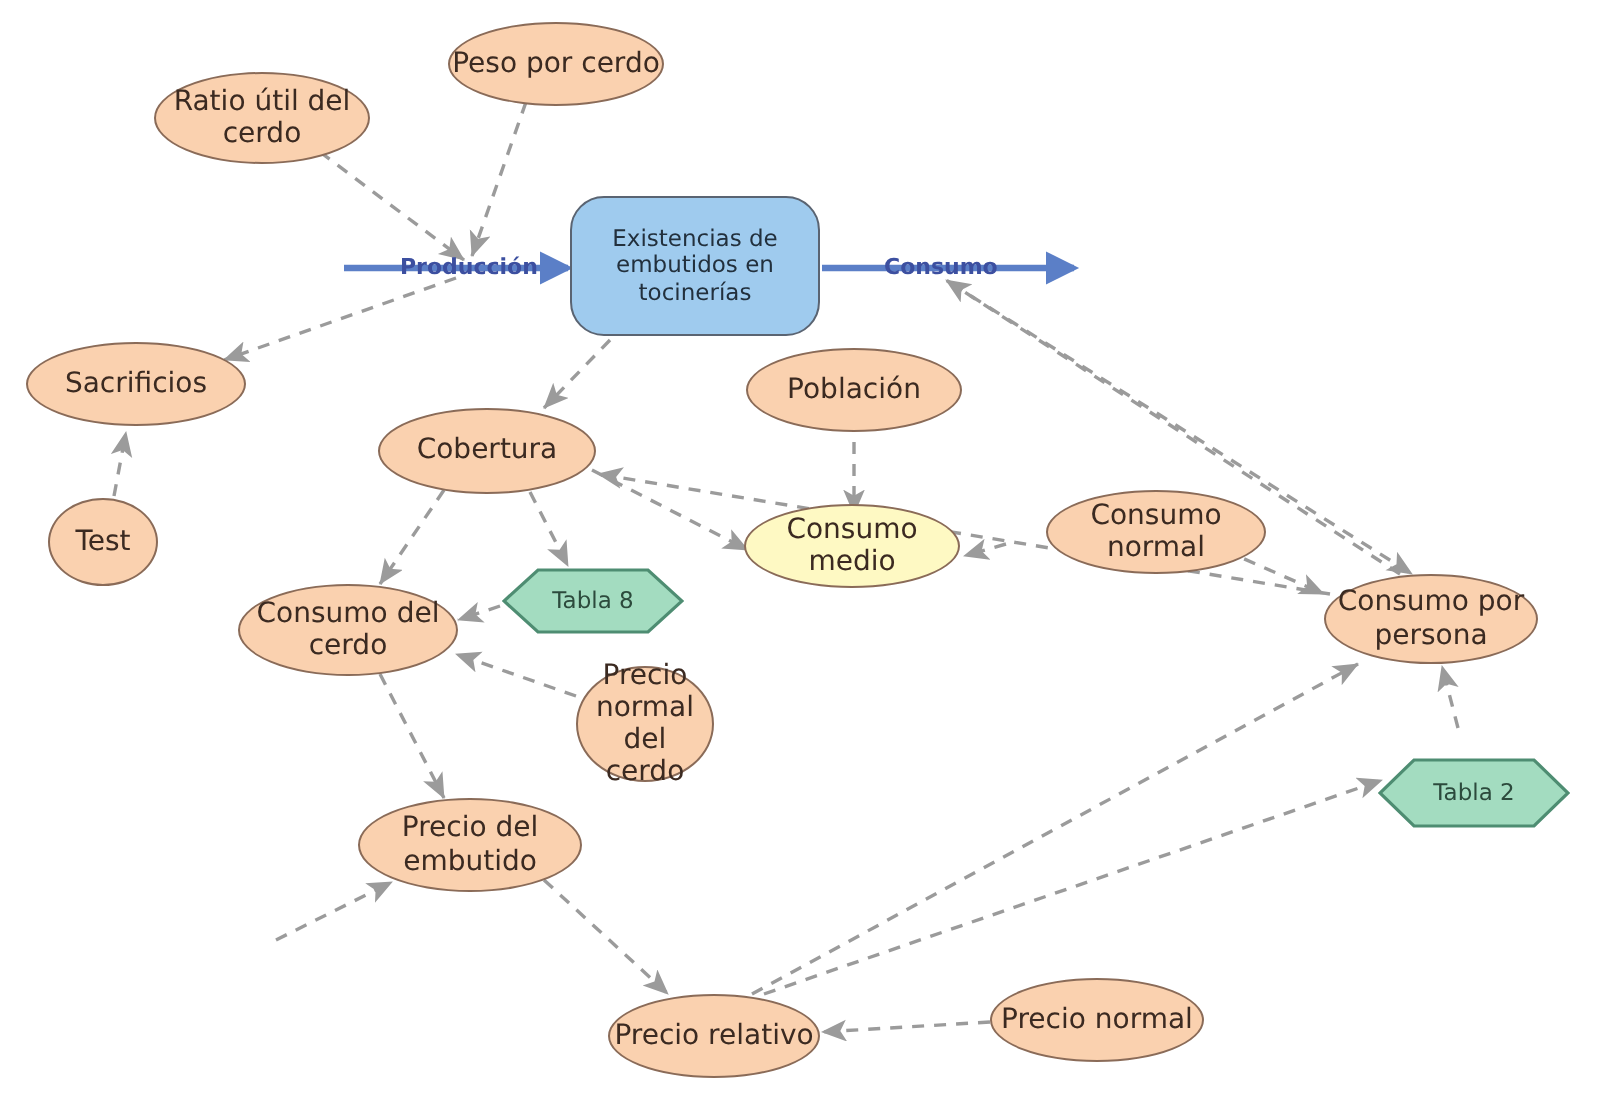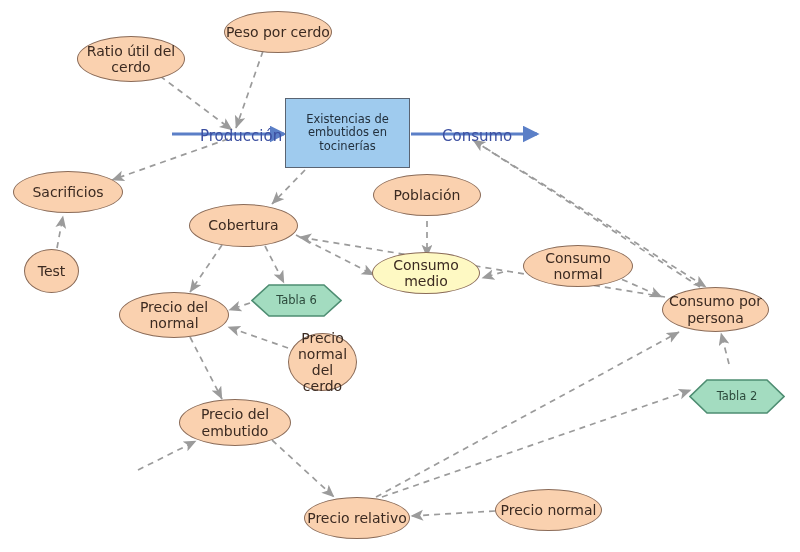--- a/index.html
+++ b/index.html
@@ -32,20 +32,21 @@
   .node {
     position: absolute;
     display: flex;
     align-items: center;
     justify-content: center;
     text-align: center;
     box-sizing: border-box;
     color: #3b2a21;
     line-height: 1.15;
     white-space: pre-line;
+    border-radius: 17px;
   }
   .node.ellipse {
     background: #fad1af;
     border: 1.6px solid #8a6b58;
     border-radius: 50%;
     font-size: 14px;
   }
   .node.rect {
     background: #9fcbee;
     border: 1.7px solid #5a6472;
@@ -67,24 +68,25 @@
   }
   .hex-label {
     position: relative;
     z-index: 2;
   }
   .node.hexagon {
     background: transparent;
   }
   .flow-label {
     position: absolute;
-    font-size: 15px;
+    font-size: 11px;
     color: #3c4fa0;
     background: transparent;
     white-space: nowrap;
+    font-weight: bold;
   }
   .edge-path {
     fill: none;
     stroke: #9b9b9b;
     stroke-width: 1.7;
     stroke-dasharray: 6 5;
   }
   .flow-line {
     stroke: #5b7fc7;
     stroke-width: 3.2;
@@ -146,25 +148,25 @@
       <div class="node ellipse" style="left: 13px; top: 171px; width: 110px; height: 42px; background: rgb(250, 209, 175); border-color: rgb(138, 107, 88);"><span>Sacrificios</span></div>
       <div class="node ellipse" style="left: 24px; top: 249px; width: 55px; height: 44px; background: rgb(250, 209, 175); border-color: rgb(138, 107, 88);"><span>Test</span></div>
       <div class="node ellipse" style="left: 189px; top: 204px; width: 109px; height: 43px; background: rgb(250, 209, 175); border-color: rgb(138, 107, 88);"><span>Cobertura</span></div>
       <div class="node ellipse" style="left: 373px; top: 174px; width: 108px; height: 42px; background: rgb(250, 209, 175); border-color: rgb(138, 107, 88);"><span>Población</span></div>
       <div class="node ellipse" style="left: 372px; top: 252px; width: 108px; height: 42px; background: #fef9c3; border-color: rgb(138, 107, 88);"><span>Consumo medio</span></div>
       <div class="node ellipse" style="left: 504px; top: 245px; width: 110px; height: 42px; background: rgb(250, 209, 175); border-color: rgb(138, 107, 88); margin-left: 19px;"><span>Consumo normal</span></div>
       <div class="node ellipse" style="left: 662px; top: 287px; width: 107px; height: 45px; background: rgb(250, 209, 175); border-color: rgb(138, 107, 88);"><span>Consumo por
 persona</span></div>
       <div class="node hexagon" style="left: 251px; top: 284px; width: 91px; height: 33px;"><svg class="hex-shape" viewBox="0 0 91 33" preserveAspectRatio="none">
           <polygon points="18,1 73,1 90,16.5 73,32 18,32 1,16.5" fill="#a3dcc0" stroke="#4e8d72" stroke-width="1.6"></polygon>
-        </svg><span class="hex-label">Tabla 6</span></div>
+        </svg><span class="hex-label">Tabla 8</span></div>
       <div class="node hexagon" style="left: 689px; top: 364px; width: 96px; height: 35px; margin-top: 15px;"><svg class="hex-shape" viewBox="0 0 96 35" preserveAspectRatio="none">
           <polygon points="18,1 78,1 95,17.5 78,34 18,34 1,17.5" fill="#a3dcc0" stroke="#4e8d72" stroke-width="1.6"></polygon>
         </svg><span class="hex-label">Tabla 2</span></div>
-      <div class="node ellipse" style="left: 119px; top: 292px; width: 110px; height: 46px; background: rgb(250, 209, 175); border-color: rgb(138, 107, 88);"><span>Precio del normal</span></div>
+      <div class="node ellipse" style="left: 119px; top: 292px; width: 110px; height: 46px; background: rgb(250, 209, 175); border-color: rgb(138, 107, 88);"><span>Consumo del cerdo</span></div>
       <div class="node ellipse" style="left: 288px; top: 333px; width: 69px; height: 58px; background: rgb(250, 209, 175); border-color: rgb(138, 107, 88);"><span>Precio
 normal del
 cerdo</span></div>
       <div class="node ellipse" style="left: 179px; top: 399px; width: 112px; height: 47px; background: rgb(250, 209, 175); border-color: rgb(138, 107, 88);"><span>Precio del
 embutido</span></div>
       <div class="node ellipse" style="left: 304px; top: 497px; width: 106px; height: 42px; background: rgb(250, 209, 175); border-color: rgb(138, 107, 88);"><span>Precio relativo</span></div>
       <div class="node ellipse" style="left: 495px; top: 489px; width: 107px; height: 42px; background: rgb(250, 209, 175); border-color: rgb(138, 107, 88);"><span>Precio normal</span></div>
       <div class="flow-label" style="left: 200px; top: 127px; color: rgb(60, 79, 160);">Producción</div>
       <div class="flow-label" style="left: 442px; top: 127px; color: rgb(60, 79, 160);">Consumo</div>
     </div>

